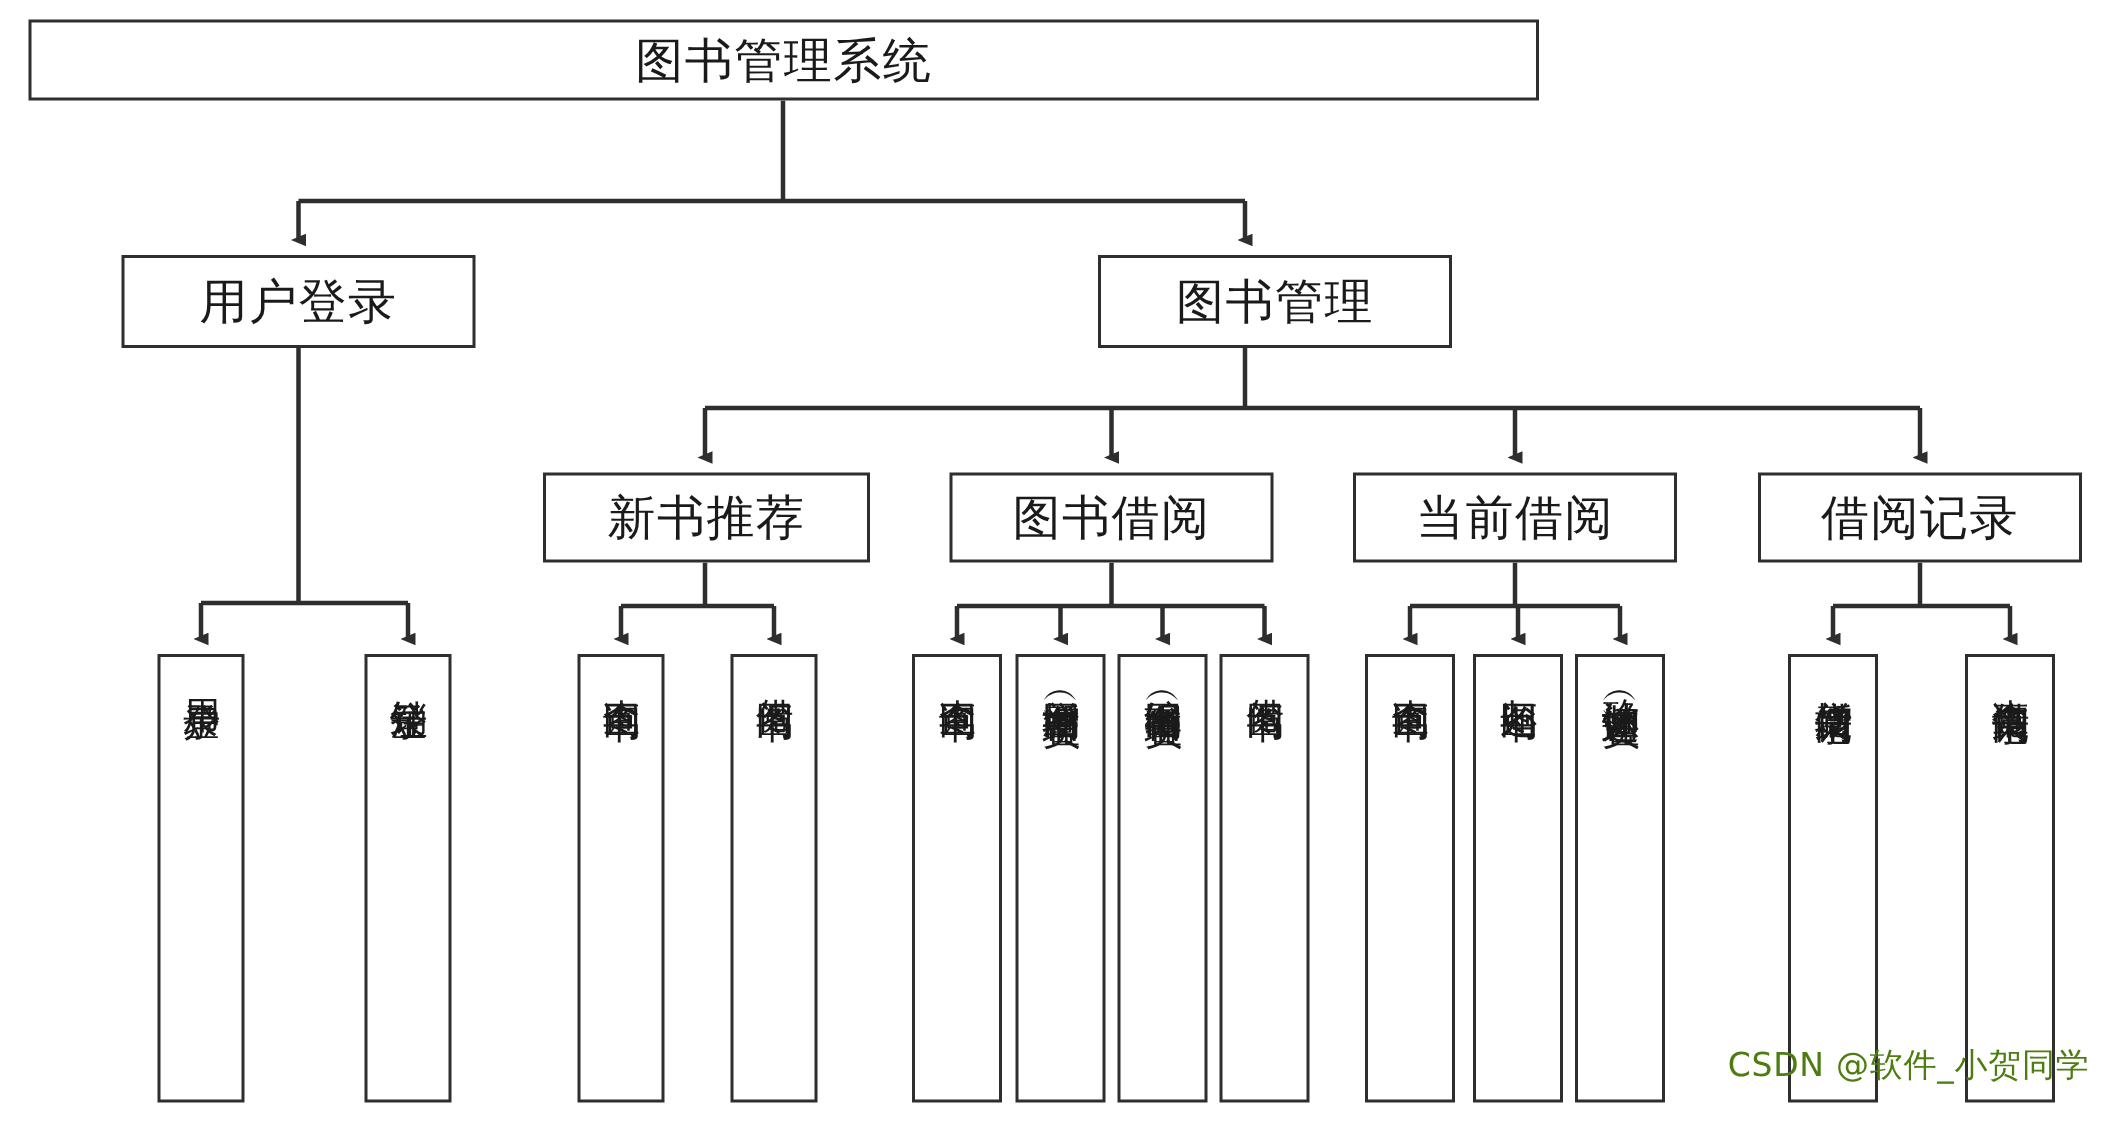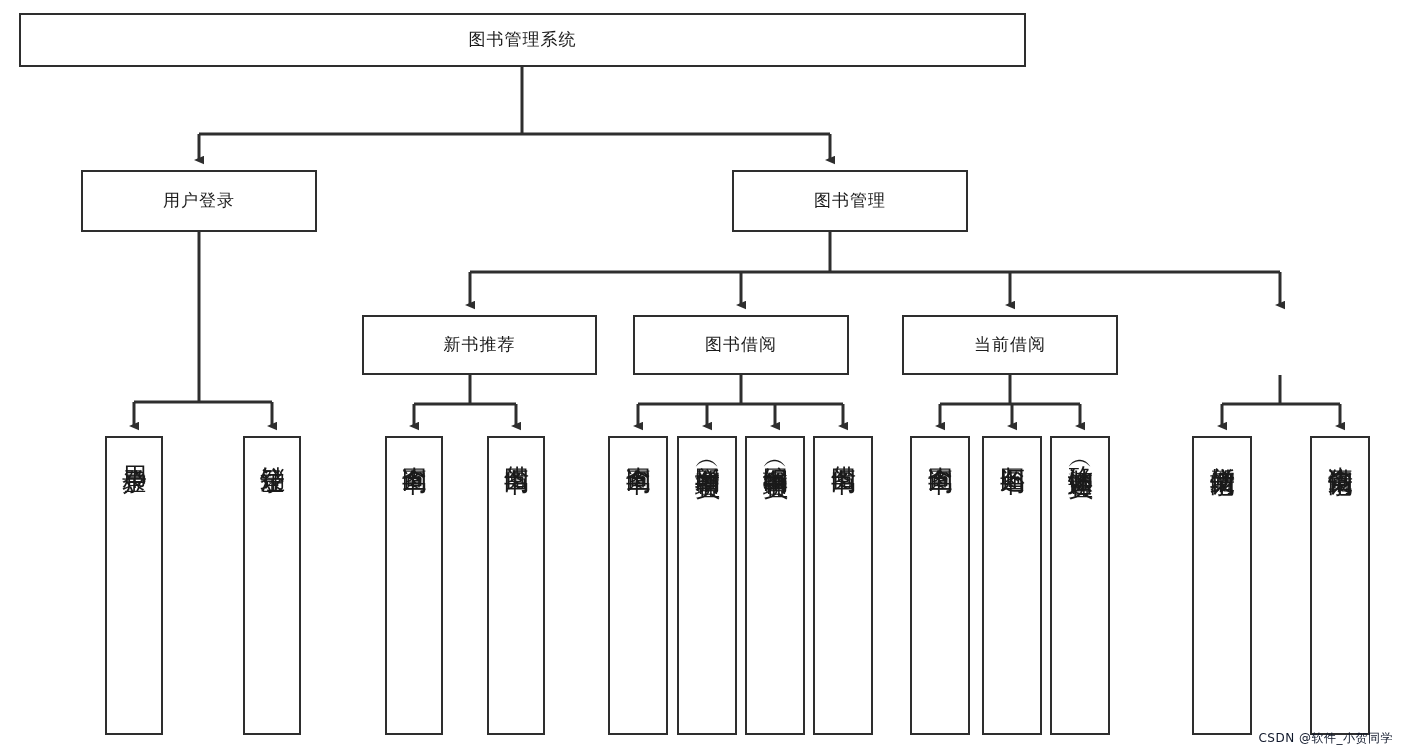--- a/index.html
+++ b/index.html
@@ -21,21 +21,21 @@
     position: absolute;
     box-sizing: border-box;
     border: 2.5px solid #2e2e2e;
     background: #ffffff;
     display: flex;
     align-items: center;
     justify-content: center;
     color: #1a1a1a;
   }
   .node.horiz {
-    font-size: 17px;
+    font-size: 32px;
     letter-spacing: 1px;
     line-height: 1.15;
   }
   .node.vert {
     padding-top: 8px;
     align-items: flex-start;
     justify-content: center;
   }
   .vlabel {
     writing-mode: vertical-rl;
@@ -50,23 +50,23 @@
     position: absolute;
     left: 0;
     top: 0;
     width: 1405px;
     height: 747px;
     pointer-events: none;
   }
   .watermark {
     position: absolute;
     right: 12px;
-    bottom: 0;
-    font-size: 12px;
-    color: #0f172a;
+    bottom: 22px;
+    font-size: 22px;
+    color: #4d7c0f;
     white-space: nowrap;
     letter-spacing: 0.5px;
   }
 </style>
 </head>
 <body>
 
 <div id="canvas">
 
   <svg id="wires" viewBox="0 0 1405 747" xmlns="http://www.w3.org/2000/svg">
@@ -123,28 +123,31 @@
     <span>图书管理系统</span>
   </div>
 
   <div class="node horiz" style="left:81px; top:170px; width:236px; height:62px;">
     <span>用户登录</span>
   </div>
   <div class="node horiz" style="left:712px; top:170px; width:236px; height:62px;margin-left:20px;">
     <span>图书管理</span>
   </div>
 
-  <div class="node horiz" style="left:362px; top:315px; width:235px; height:60px;">
+  <div class="node horiz" style="left:362px; top:315px; width:218px; height:60px;">
     <span>新书推荐</span>
   </div>
   <div class="node horiz" style="left:902px; top:315px; width:216px; height:60px;">
     <span>当前借阅</span>
   </div>
   <div class="node horiz" style="left:633px; top:315px; width:216px; height:60px;">
     <span>图书借阅</span>
+  </div>
+  <div class="node horiz" style="left:1172px; top:315px; width:216px; height:60px;">
+    <span>借阅记录</span>
   </div>
 
   <div class="node vert" style="left:105px; top:436px; width:58px; height:299px;">
     <span class="vlabel">用户登录</span>
   </div>
   <div class="node vert" style="left:243px; top:436px; width:58px; height:299px;">
     <span class="vlabel">注销登录</span>
   </div>
   <div class="node vert" style="left:385px; top:436px; width:58px; height:299px;">
     <span class="vlabel">查询图书</span>

